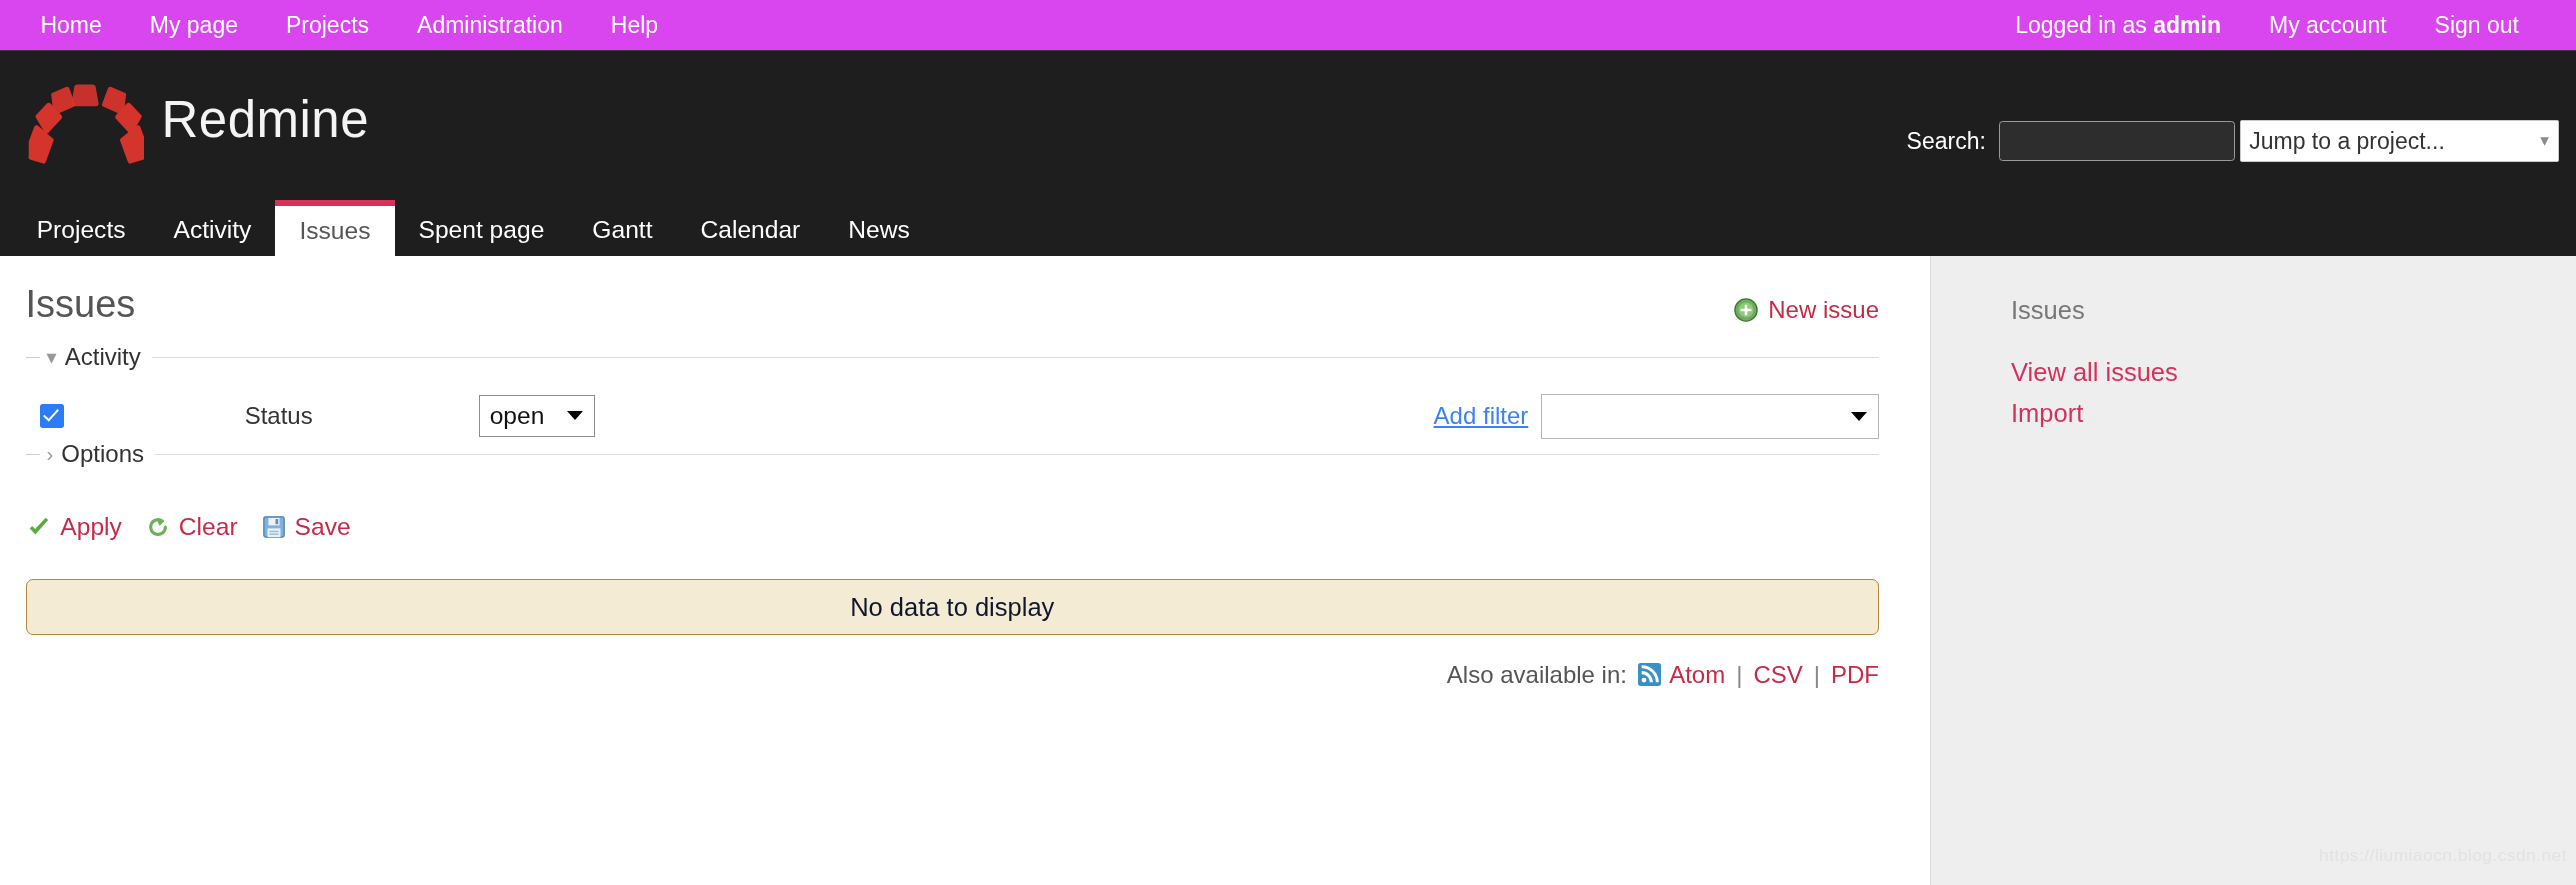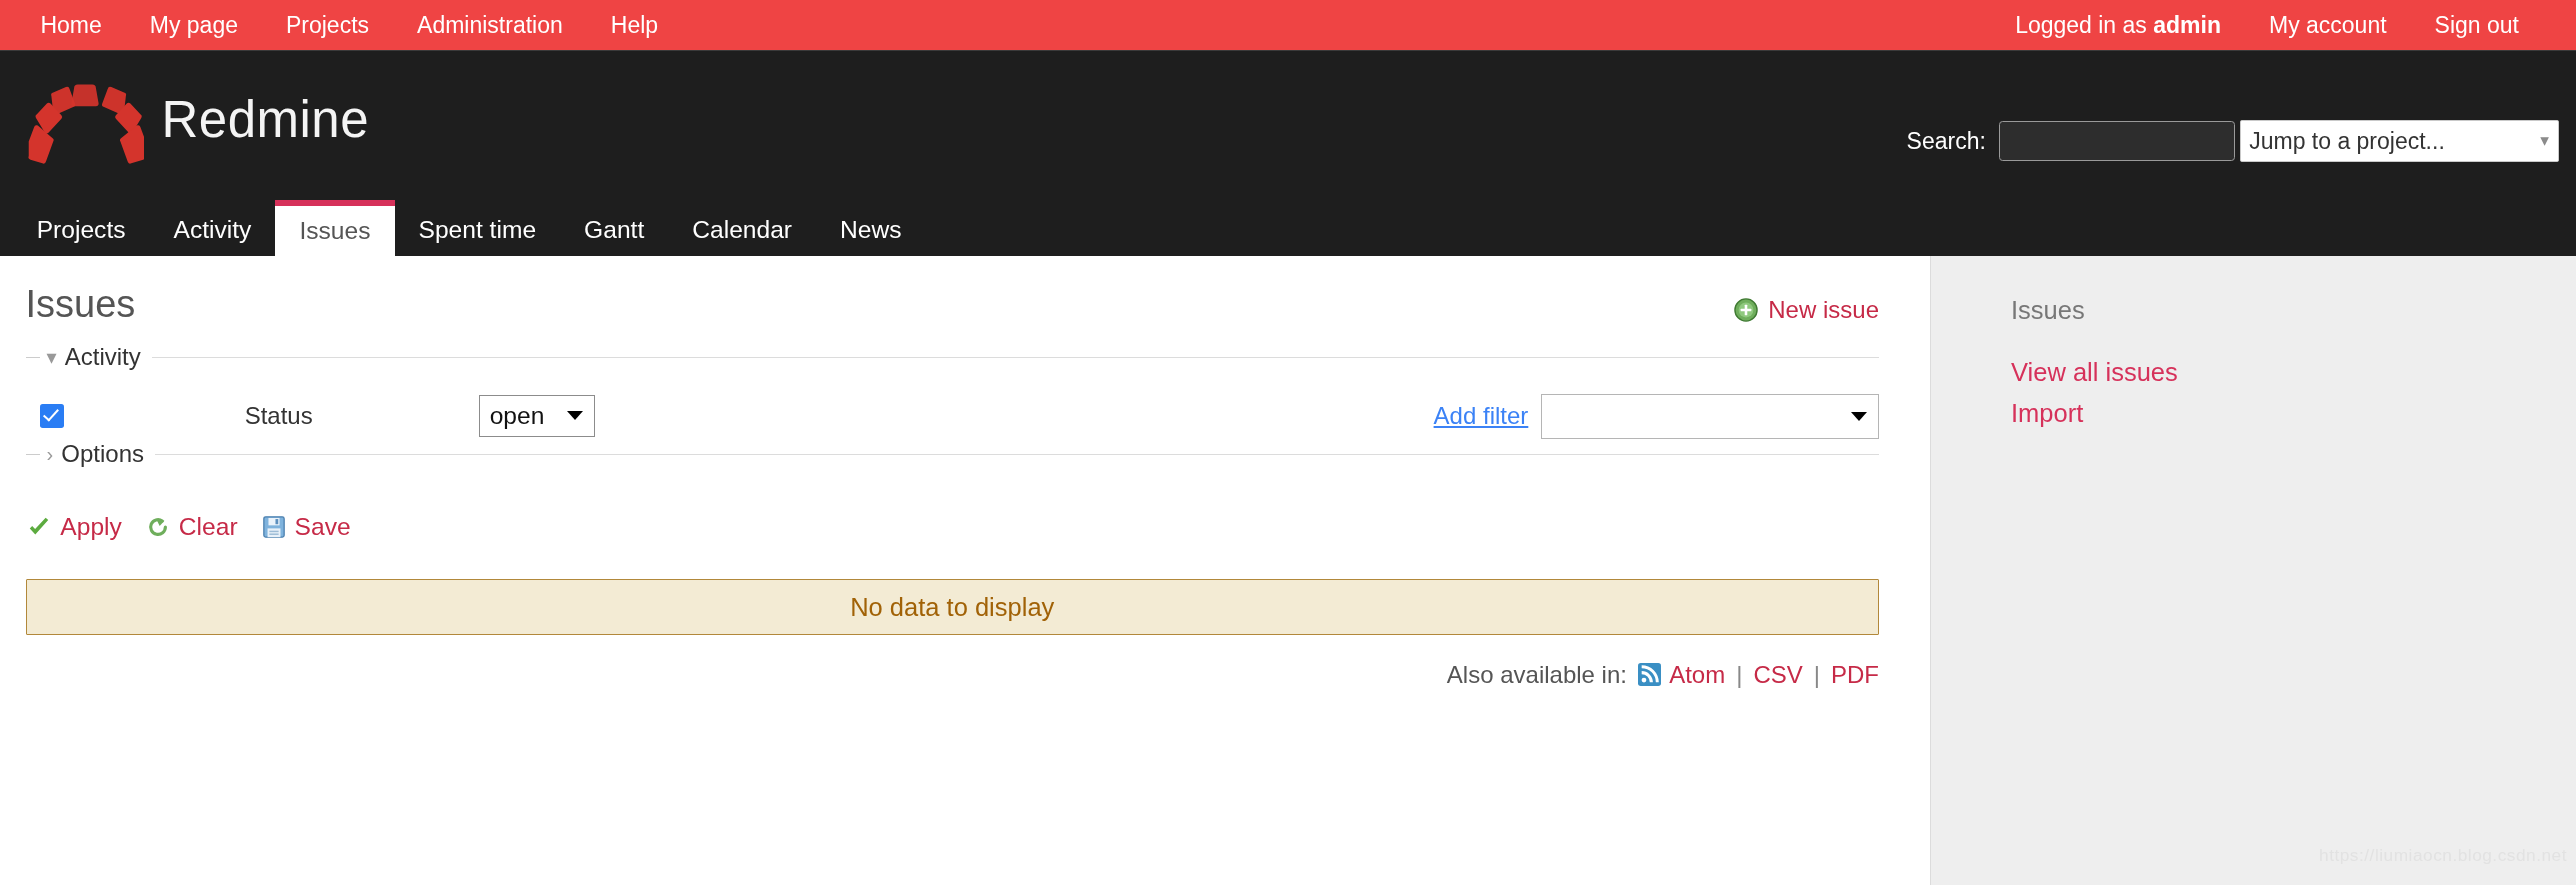--- a/index.html
+++ b/index.html
@@ -7,21 +7,21 @@
   html, body {
     margin: 0; padding: 0;
     width: 2576px; height: 886px;
     background: #ffffff;
     font-family: "Liberation Sans", sans-serif;
     overflow: hidden;
   }
 
   
   #top-menu {
-    background: #ef4444;
+    background: #d946ef;
     height: 51px;
     display: flex;
     align-items: center;
     justify-content: space-between;
     padding: 0 33px 0 16.4px;
     border-bottom: 0.9px solid #3a3a3a;
   }
   #top-menu .menu-group { display: flex; align-items: center; }
   #top-menu a {
     color: #ffffff;
@@ -319,25 +319,25 @@
   #query-actions .icon-link { margin-right: 24px; font-size: 24.6px; }
   .ico-sm { width: 24px; height: 24px; margin-right: 9px; flex: 0 0 auto; }
 
   
   #nodata {
     margin-top: 38px;
     margin-right: 25.5px;
     height: 56px;
     background: #f3ebd4;
     border: 1.8px solid #b2883a;
-    border-radius: 1px;
+    border-radius: 7px;
     display: flex;
     align-items: center;
     justify-content: center;
-    color: #a16207;
+    color: #0f172a;
     font-size: 25.5px;
   }
 
   
   #other-formats {
     margin-top: 25.5px;
     margin-right: 25.5px;
     display: flex;
     align-items: center;
     justify-content: flex-end;
@@ -420,21 +420,21 @@
       <span>Jump to a project...</span>
       <span class="chev">▾</span>
     </div>
   </div>
 </div>
 
 <div id="main-menu">
   <a href="#">Projects</a>
   <a href="#">Activity</a>
   <a href="#" class="selected">Issues</a>
-  <a href="#">Spent time</a>
+  <a href="#">Spent page</a>
   <a href="#">Gantt</a>
   <a href="#">Calendar</a>
   <a href="#">News</a>
 </div>
 
 <div id="wrapper">
 
   <div id="main-content">
 
     <div class="content-head">

